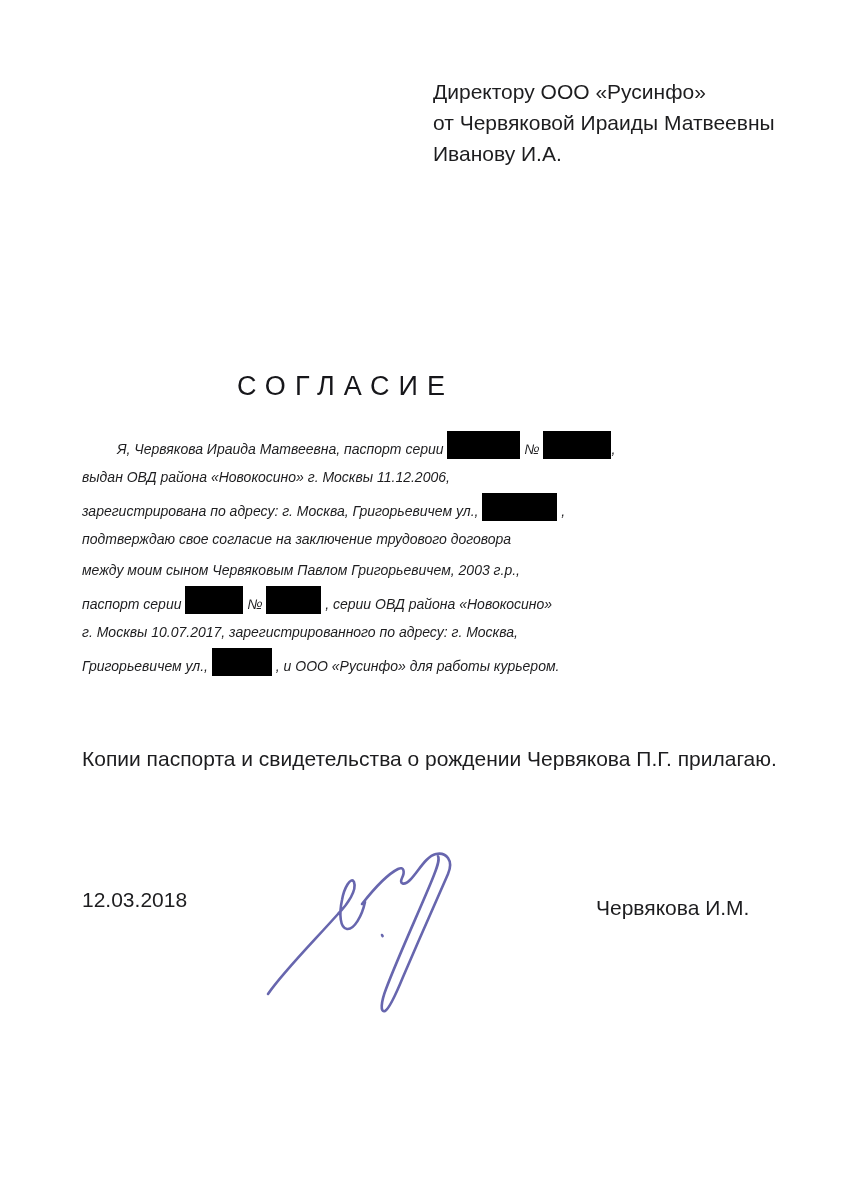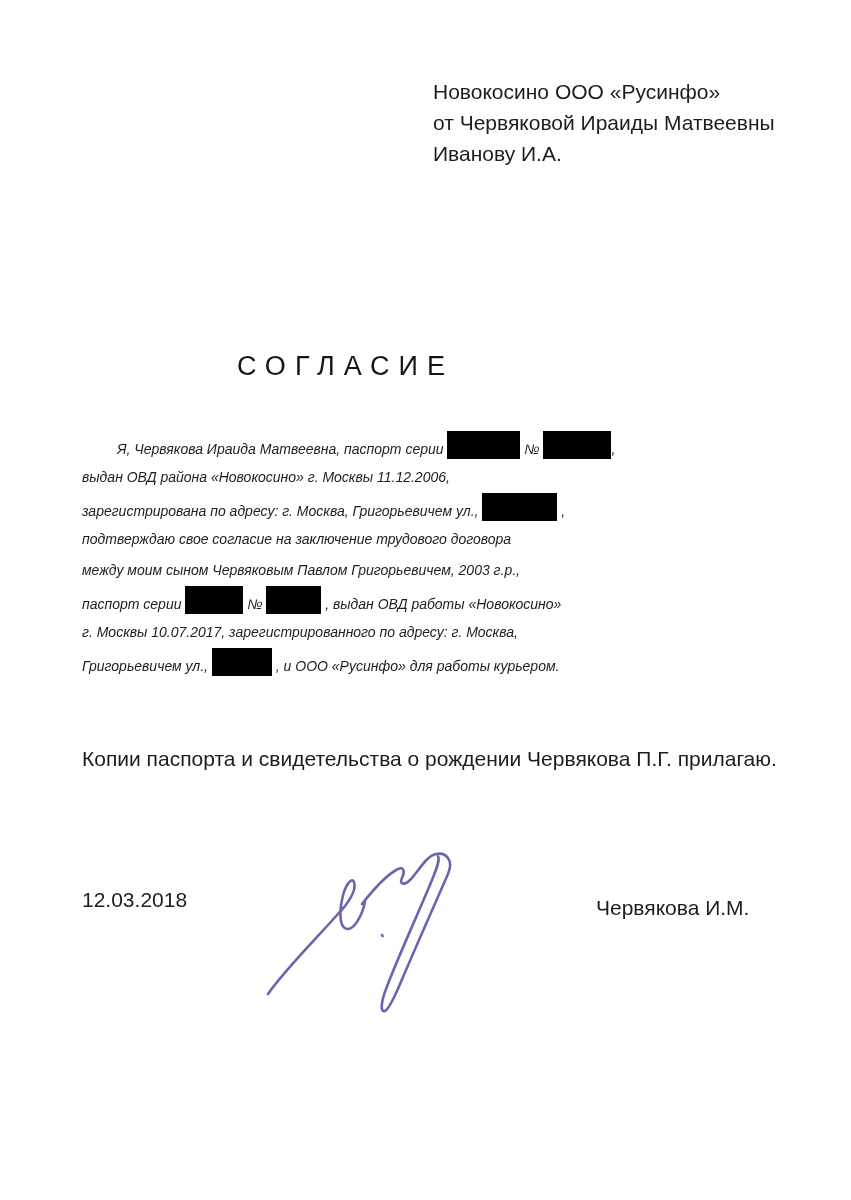--- a/index.html
+++ b/index.html
@@ -20,21 +20,21 @@
     position: absolute;
     left: 433px;
     top: 76px;
     font-size: 21px;
     line-height: 31px;
     white-space: nowrap;
   }
   .title {
     position: absolute;
     left: 0;
-    top: 348px;
+    top: 368px;
     width: 691px;
     margin: 0;
     text-align: center;
     font-size: 27px;
     font-weight: 400;
     letter-spacing: 9px;
     line-height: 36px;
     color: #16161a;
   }
   .body-paragraph {
@@ -97,34 +97,34 @@
     stroke-linecap: round;
     stroke-linejoin: round;
   }
 </style>
 </head>
 <body>
 
 <div class="page" style="background: rgb(255, 255, 255); color: rgb(29, 29, 31);">
 
   <div class="addressee">
-      <div>Новокосино ООО «Русинфо»</div>
+      <div>Директору ООО «Русинфо»</div>
       <div>от Червяковой Ираиды Матвеевны</div>
       <div>Иванову И.А.</div>
     </div>
 
   <h1 class="title">СОГЛАСИЕ</h1>
 
   <div class="body-paragraph">
       <div class="body-line indented"><span>Я, Червякова Ираида Матвеевна, паспорт серии </span><span class="redaction" style="width: 73px;"></span><span> № </span><span class="redaction" style="width: 68px;"></span><span>,</span></div>
       <div class="body-line"><span>выдан ОВД района «Новокосино» г. Москвы 11.12.2006,</span></div>
       <div class="body-line"><span>зарегистрирована по адресу: г. Москва, Григорьевичем ул., </span><span class="redaction" style="width: 75px;"></span><span> ,</span></div>
       <div class="body-line"><span>подтверждаю свое согласие на заключение трудового договора</span></div>
       <div class="body-line"><span>между моим сыном Червяковым Павлом Григорьевичем, 2003 г.р.,</span></div>
-      <div class="body-line"><span>паспорт серии </span><span class="redaction" style="width: 58px;"></span><span> № </span><span class="redaction" style="width: 55px;"></span><span> , выдан ОВД работы «Новокосино»</span></div>
+      <div class="body-line"><span>паспорт серии </span><span class="redaction" style="width: 58px;"></span><span> № </span><span class="redaction" style="width: 55px;"></span><span> , серии ОВД района «Новокосино»</span></div>
       <div class="body-line"><span>г. Москвы 10.07.2017, зарегистрированного по адресу: г. Москва,</span></div>
       <div class="body-line"><span>Григорьевичем ул., </span><span class="redaction" style="width: 60px;"></span><span> , и ООО «Русинфо» для работы курьером.</span></div>
     </div>
 
   <div class="attachment-note">Копии паспорта и свидетельства о рождении Червякова П.Г. прилагаю.</div>
 
   <div class="doc-date">12.03.2018</div>
 
   <svg class="signature" viewBox="0 0 200 180" xmlns="http://www.w3.org/2000/svg" aria-hidden="true">
     <path d="M 10 152

